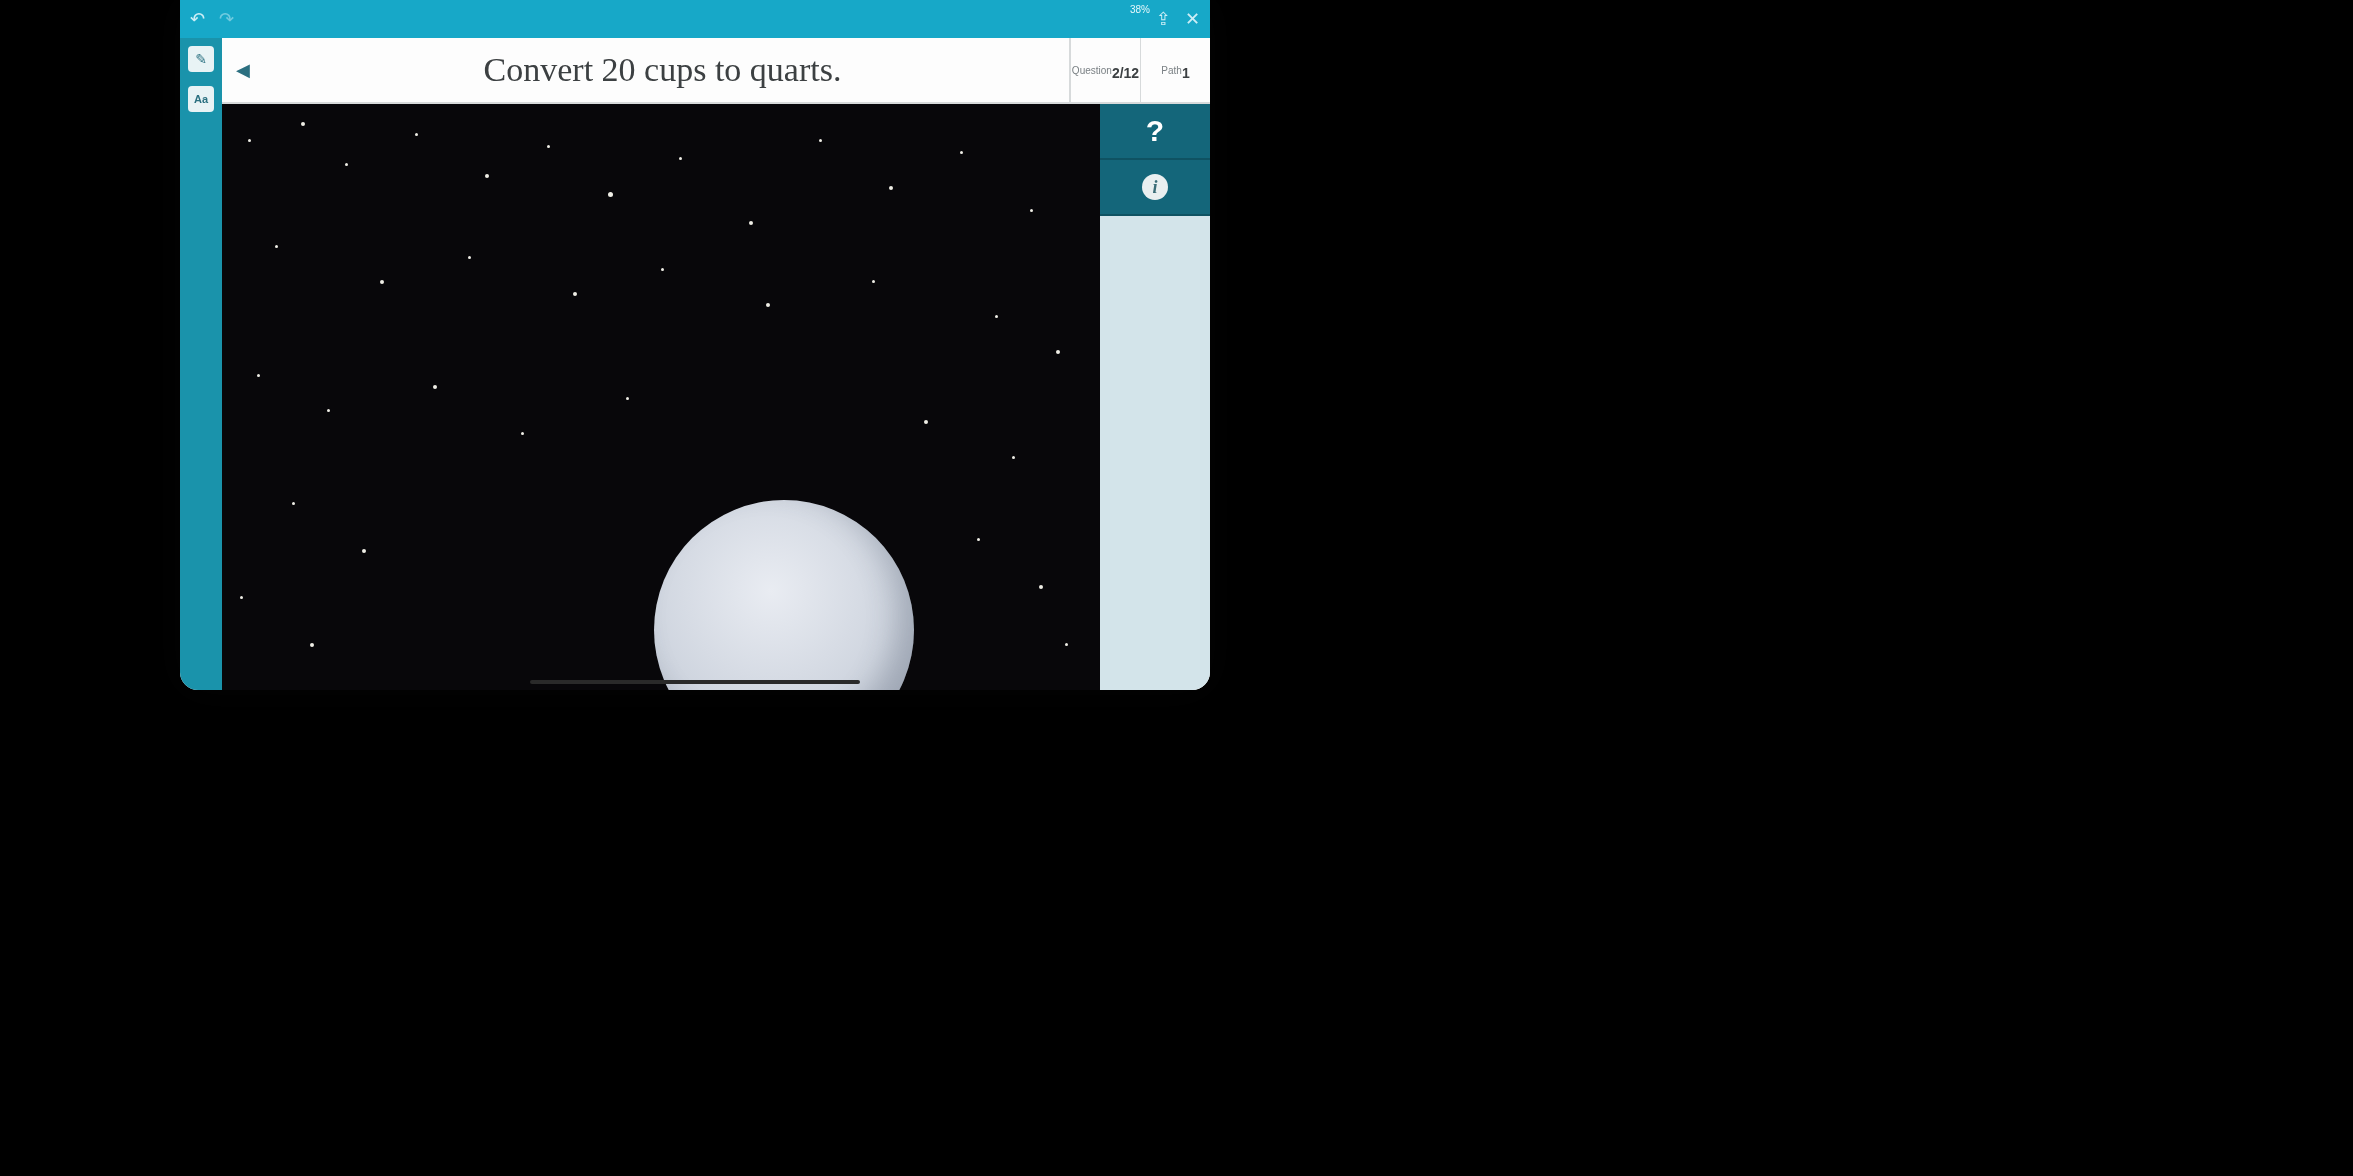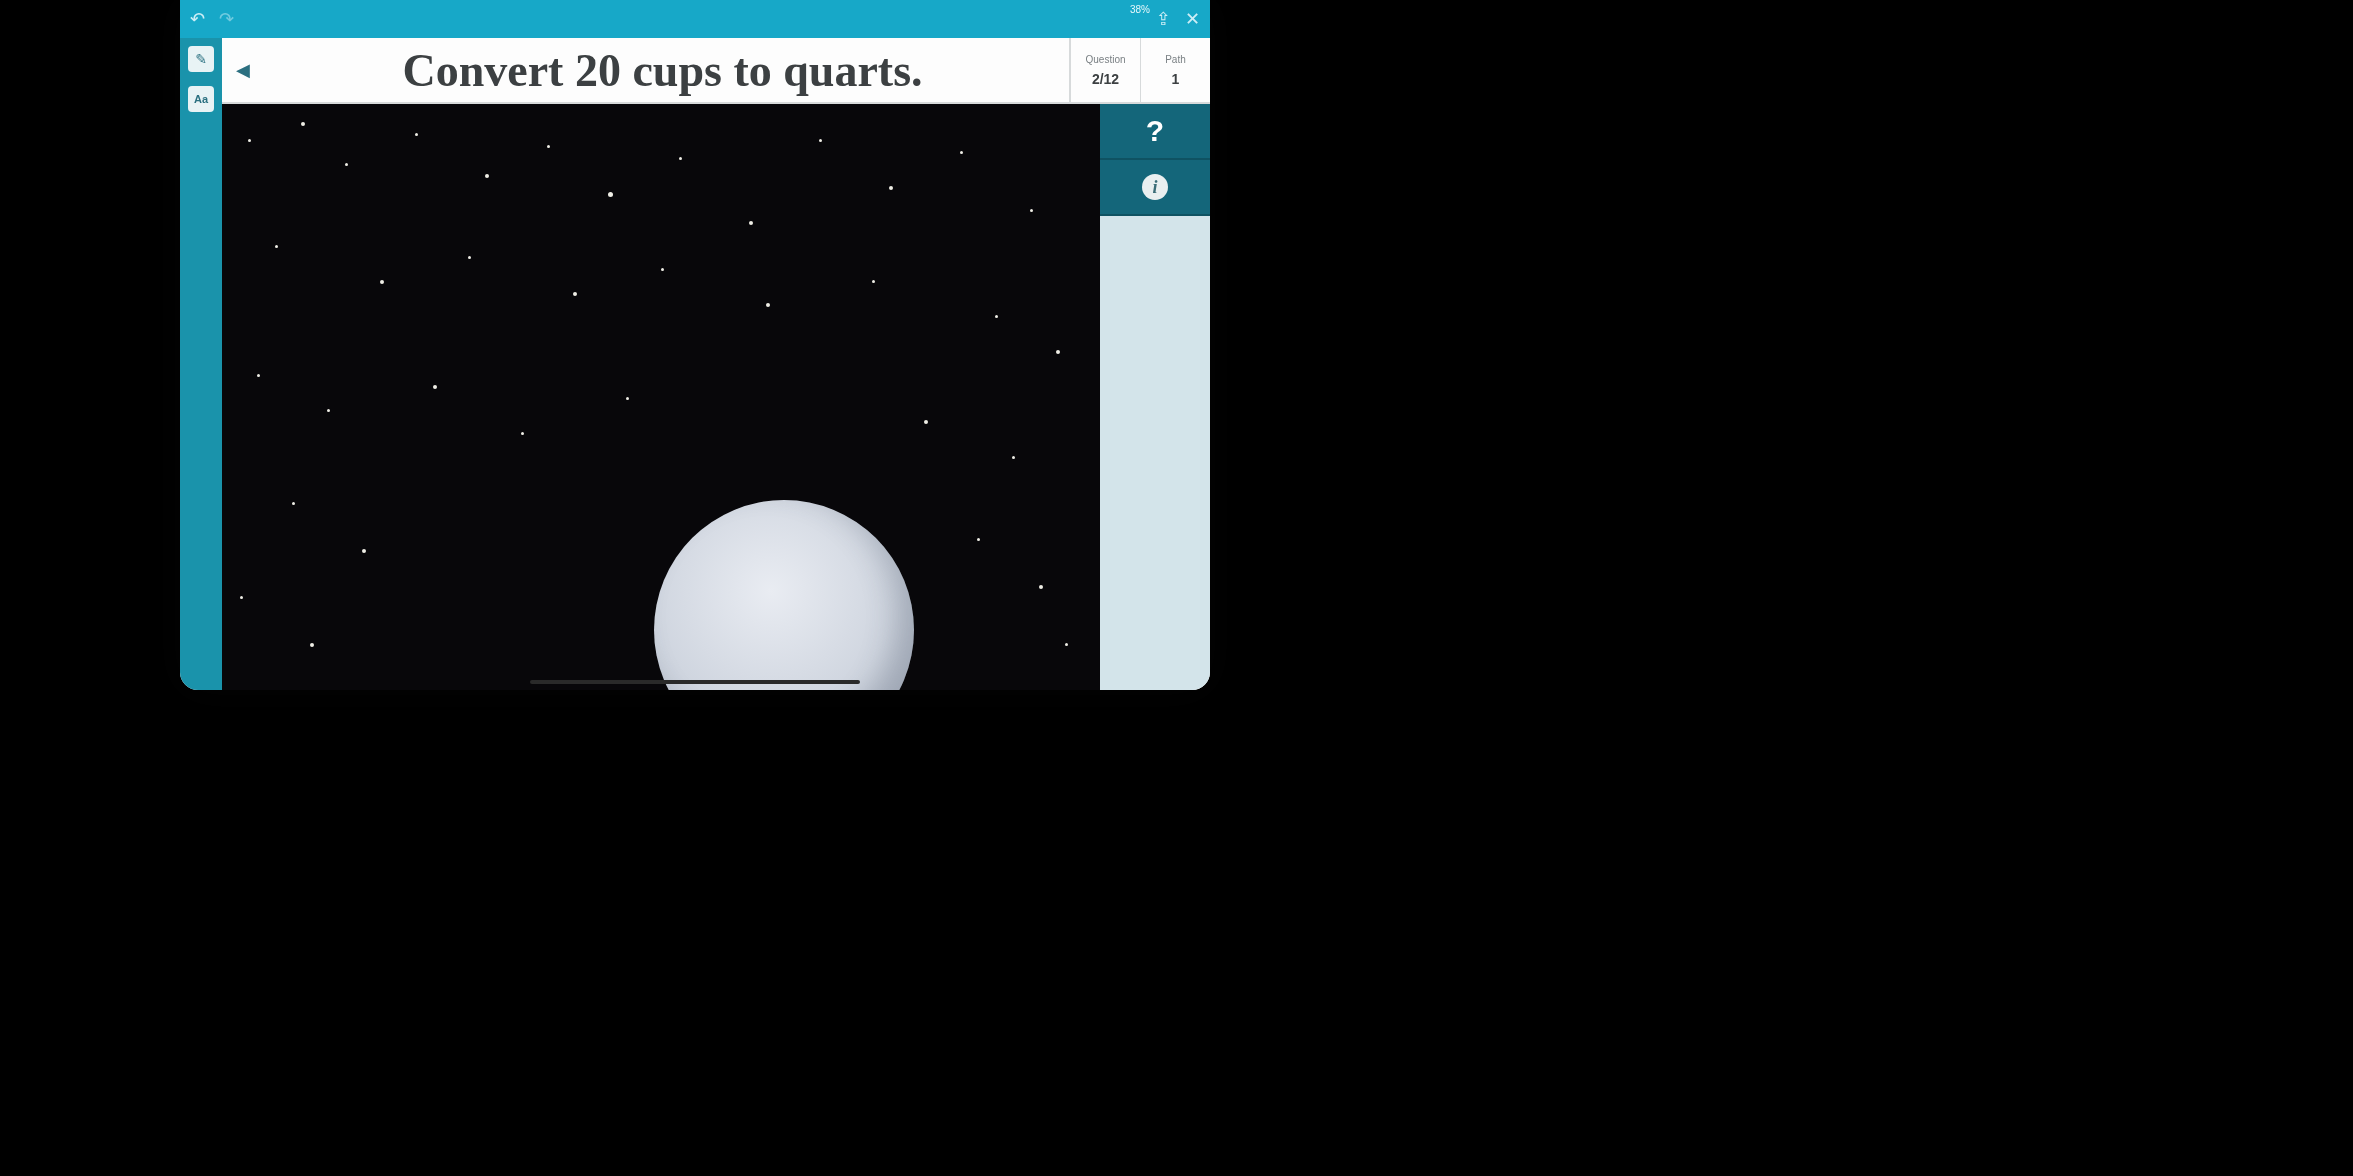--- a/index.html
+++ b/index.html
@@ -73,30 +73,30 @@
   
   .qheader {
     height:66px; background:#fdfdfd; border-bottom:2px solid #d7dadb;
     display:flex; align-items:center; position:relative;
   }
   .qheader .speaker {
     width:34px; text-align:center; color:#2b6f80; font-size:18px; cursor:pointer;
     padding-left:8px;
   }
   .qheader .qtext {
-    flex:1; text-align:center; font-size:46px; color:#3c4042;
+    flex:1; text-align:center; font-size:34px; color:#3c4042;
     font-family: "Comic Sans MS", "Segoe Script", cursive;
-    font-weight:700;
+    font-weight:400;
   }
   .qheader .stats {
     display:flex; height:100%; border-left:1px solid #d7dadb;
   }
   .qheader .statbox {
     width:70px; height:100%; border-left:1px solid #d7dadb;
-    display:flex; flex-direction:column; align-items:center; justify-content:center;
+    display:flex; flex-direction:row; align-items:center; justify-content:center;
     font-size:10px; color:#7a8084;
   }
   .qheader .statbox .val { font-size:14px; font-weight:700; color:#3c4042; margin-top:6px; }
 
   
   .bodyrow { flex:1; display:flex; min-height:0; }
   .stage {
     flex:1; background:#08070a; position:relative; overflow:hidden;
   }
   .sidepanel {

